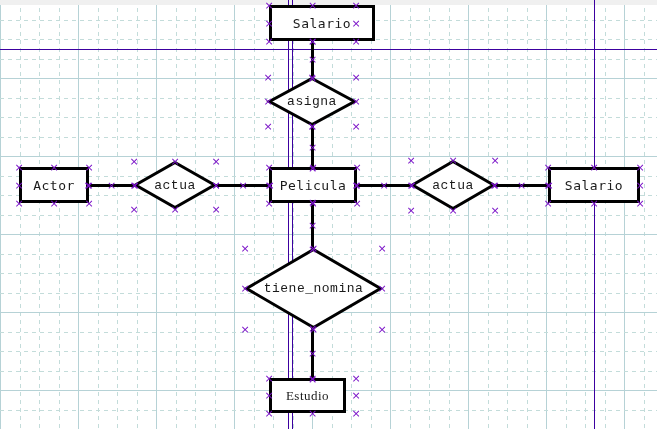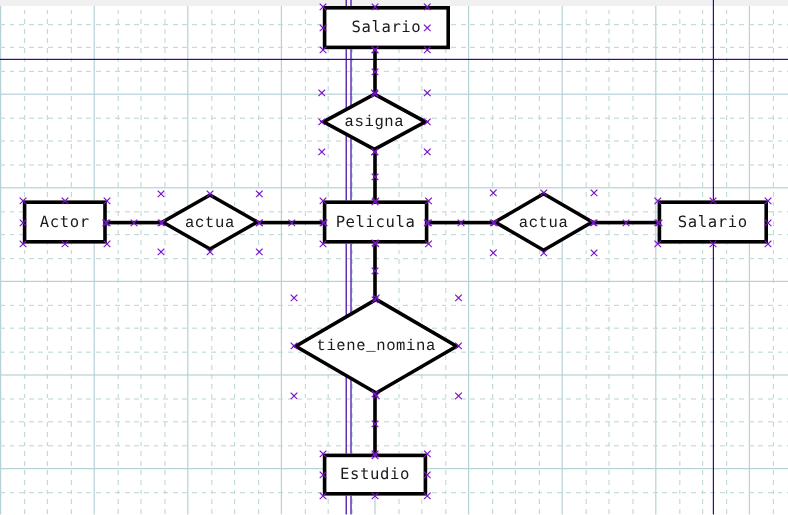--- a/index.html
+++ b/index.html
@@ -235,21 +235,21 @@
         </svg>
         <div class="rel-label">tiene_nomina</div>
       </div>
     </div>
 
   <div id="entity-layer">
       <div class="entity" style="left: 269px; top: 5px; width: 106px; height: 36px;">Salario</div>
       <div class="entity" style="left: 19px; top: 167px; width: 70px; height: 36px;">Actor</div>
       <div class="entity" style="left: 269px; top: 167px; width: 88px; height: 36px;">Pelicula</div>
       <div class="entity" style="left: 548px; top: 167px; width: 92px; height: 36px;">Salario</div>
-      <div class="entity" style="left: 269px; top: 378px; width: 87px; height: 35px;">Estudio</div>
+      <div class="entity" style="left: 269px; top: 378px; width: 77px; height: 35px; font-family: Liberation Serif, serif;">Estudio</div>
     </div>
 
   <div id="handle-layer">
       <span class="handle" style="left: 269px; top: 5px;"></span>
       <span class="handle" style="left: 312.5px; top: 5px;"></span>
       <span class="handle" style="left: 356px; top: 5px;"></span>
       <span class="handle" style="left: 269px; top: 23px;"></span>
       <span class="handle" style="left: 356px; top: 23px;"></span>
       <span class="handle" style="left: 269px; top: 41px;"></span>
       <span class="handle" style="left: 312.5px; top: 41px;"></span>

